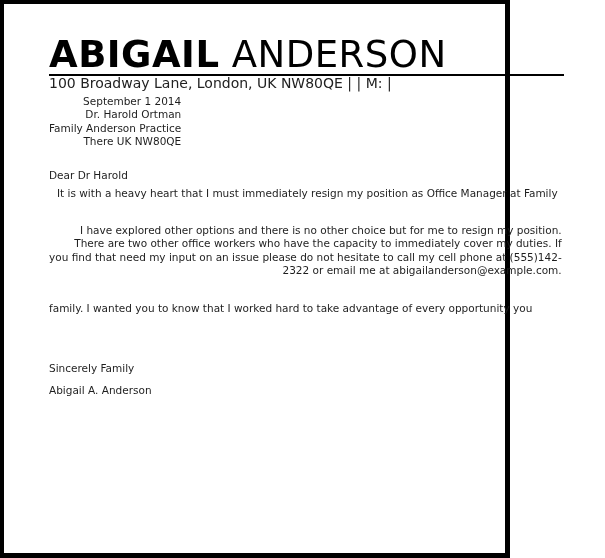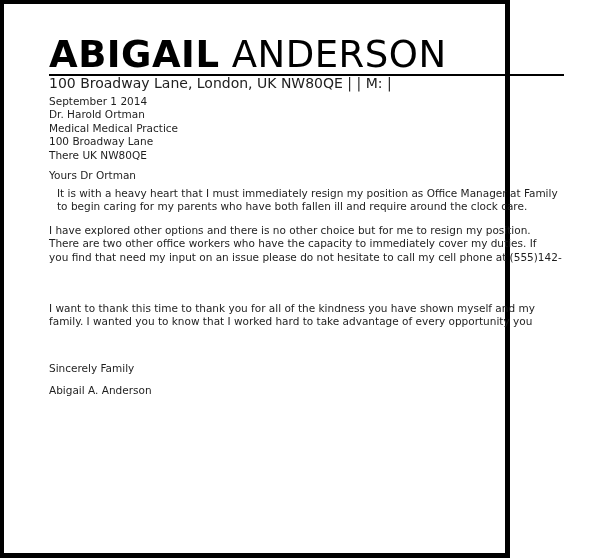--- a/index.html
+++ b/index.html
@@ -68,20 +68,21 @@
       color: #222;
       white-space: nowrap;
     }
     .block {
       position: absolute;
       left: 0;
       font-size: 10.5px;
       line-height: 13.4px;
       color: #1e1e1e;
       white-space: nowrap;
+      text-align: right;
     }
     .block .line {
       display: block;
     }
     .recipient { top: 91px; }
     .salutation { top: 165px; }
     .para1 { top: 183px; margin-left: 8px; }
     .para2 { top: 220px; }
     .para3 { top: 298px; }
     .closing { top: 358px; }
@@ -98,40 +99,38 @@
       <span class="last">ANDERSON</span>
     </div>
 
     <div class="rule"></div>
 
     <div class="contact">100 Broadway Lane, London, UK NW80QE |  | M:  |</div>
 
     <div class="block recipient">
       <span class="line">September 1 2014</span>
       <span class="line">Dr. Harold Ortman</span>
-      <span class="line">Medical Medical Practice</span>
-      <span class="line">100 Broadway Lane</span>
+      <span class="line">Family Anderson Practice</span>
       <span class="line">There UK NW80QE</span>
     </div>
 
-    <div class="block salutation">Yours Dr Ortman</div>
+    <div class="block salutation">Dear Dr Harold</div>
 
     <div class="block para1">
       <span class="line">It is with a heavy heart that I must immediately resign my position as Office Manager at Family</span>
-      <span class="line">to begin caring for my parents who have both fallen ill and require around the clock care.</span>
     </div>
 
     <div class="block para2">
       <span class="line">I have explored other options and there is no other choice but for me to resign my position.</span>
       <span class="line">There are two other office workers who have the capacity to immediately cover my duties. If</span>
       <span class="line">you find that need my input on an issue please do not hesitate to call my cell phone at (555)142-</span>
+      <span class="line">2322 or email me at abigailanderson@example.com.</span>
     </div>
 
     <div class="block para3">
-      <span class="line">I want to thank this time to thank you for all of the kindness you have shown myself and my</span>
       <span class="line">family. I wanted you to know that I worked hard to take advantage of every opportunity you</span>
     </div>
 
     <div class="block closing">Sincerely Family</div>
 
     <div class="block signature">Abigail A. Anderson</div>
 
   </div>
 </div>
 

